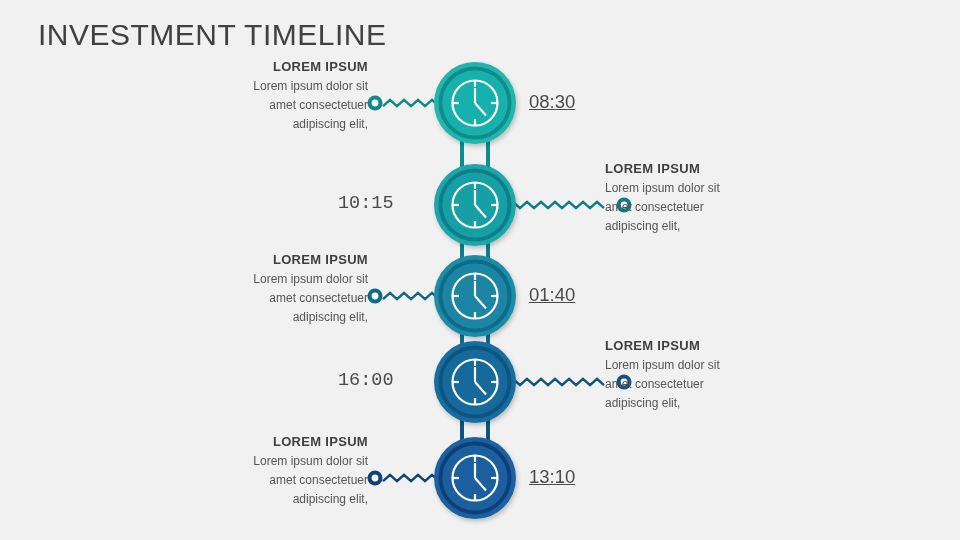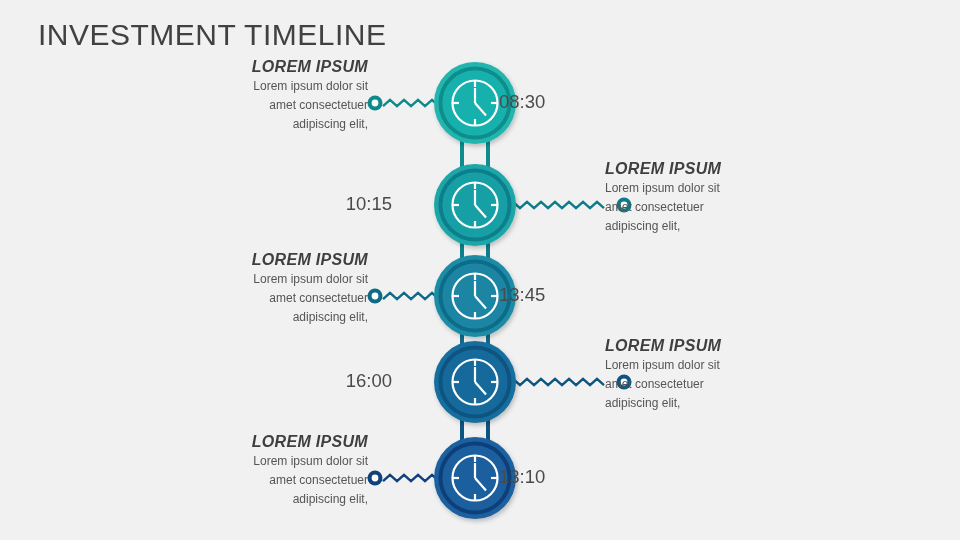--- a/index.html
+++ b/index.html
@@ -46,49 +46,50 @@
   }
   .text-block.left {
     left: 168px;
     text-align: right;
   }
   .text-block.right {
     left: 605px;
     text-align: left;
   }
   .tb-heading {
-    font-size: 16px;
+    font-size: 13px;
     font-weight: bold;
     letter-spacing: 0.3px;
     color: #3f3f3f;
     line-height: 19px;
     margin-bottom: 1px;
-    font-style: italic;
   }
   .tb-body {
     font-size: 12px;
     line-height: 19px;
     color: #555555;
   }
   
   .time-label {
     position: absolute;
     top: -12px;
     font-size: 18.5px;
     color: #4a4a4a;
     white-space: nowrap;
   }
   .time-label.right {
-    left: 499px;
+    left: 529px;
     text-align: left;
+    text-decoration: underline;
   }
   .time-label.left {
-    left: 330px;
+    left: 338px;
     width: 62px;
-    text-align: right;
+    text-align: left;
+    font-family: Liberation Mono, monospace;
   }
   
   .connector {
     position: absolute;
     top: -10px;
     height: 20px;
     width: 140px;
   }
   .connector.left  { left: 365px; }
   .connector.right { left: 498px; }
@@ -251,21 +252,21 @@
               <line x1="43" y1="20.5" x2="43" y2="27"></line>
               <line x1="43" y1="65.5" x2="43" y2="59"></line>
               <line x1="20.5" y1="43" x2="27" y2="43"></line>
               <line x1="65.5" y1="43" x2="59" y2="43"></line>
               <line x1="43" y1="43" x2="43" y2="28" stroke-width="2.2"></line>
               <line x1="43" y1="43" x2="54" y2="55.5" stroke-width="2.2"></line>
             </g>
           </g>
         </svg>
       </div>
-      <div class="time-label right">13:45</div>
+      <div class="time-label right">01:40</div>
       <div class="text-block left">
         <div class="tb-heading">LOREM IPSUM</div>
         <div class="tb-body">Lorem ipsum dolor sit</div>
         <div class="tb-body">amet consectetuer</div>
         <div class="tb-body">adipiscing elit,</div>
       </div>
     </div>
     <div class="node-row" style="top: 382px;">
       <div class="connector right">
         <svg width="140" height="20" viewBox="0 0 140 20">

